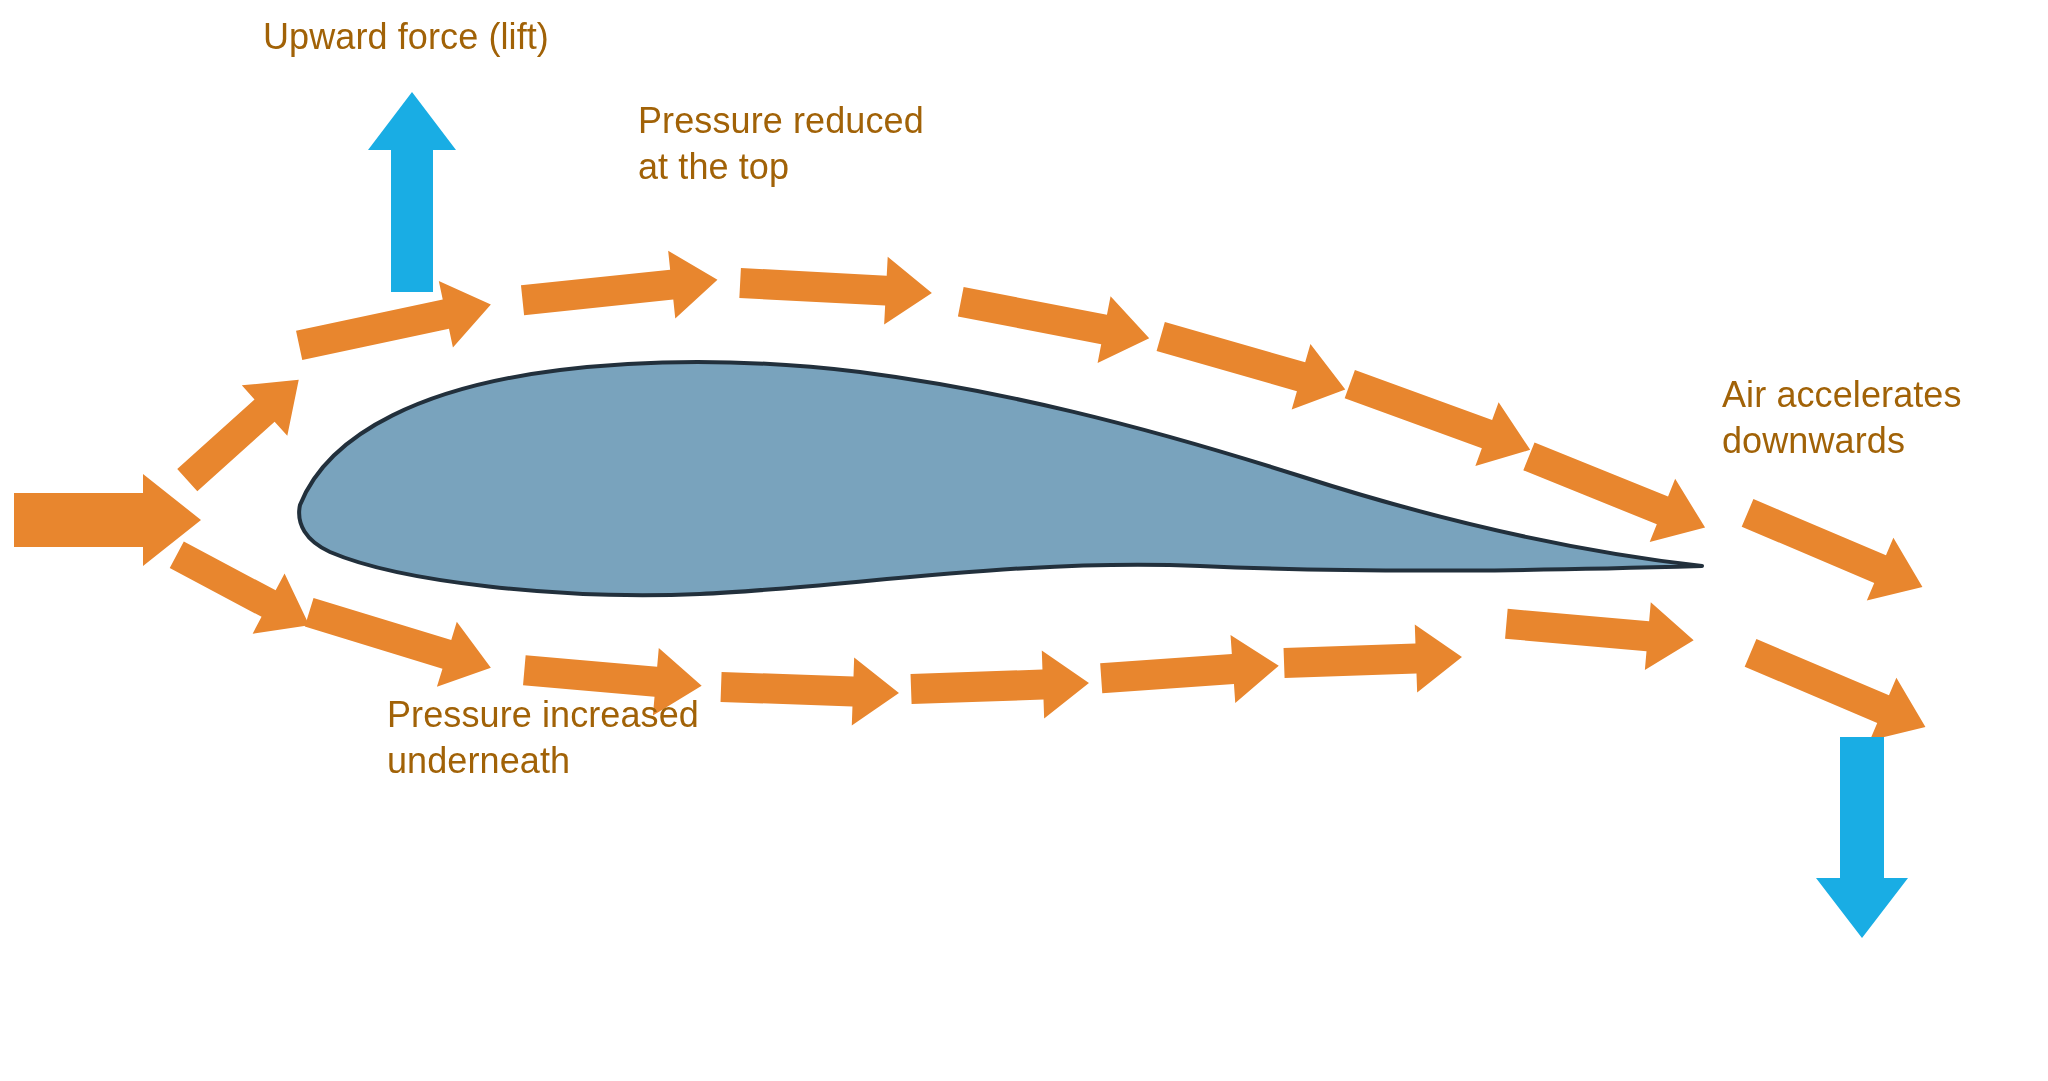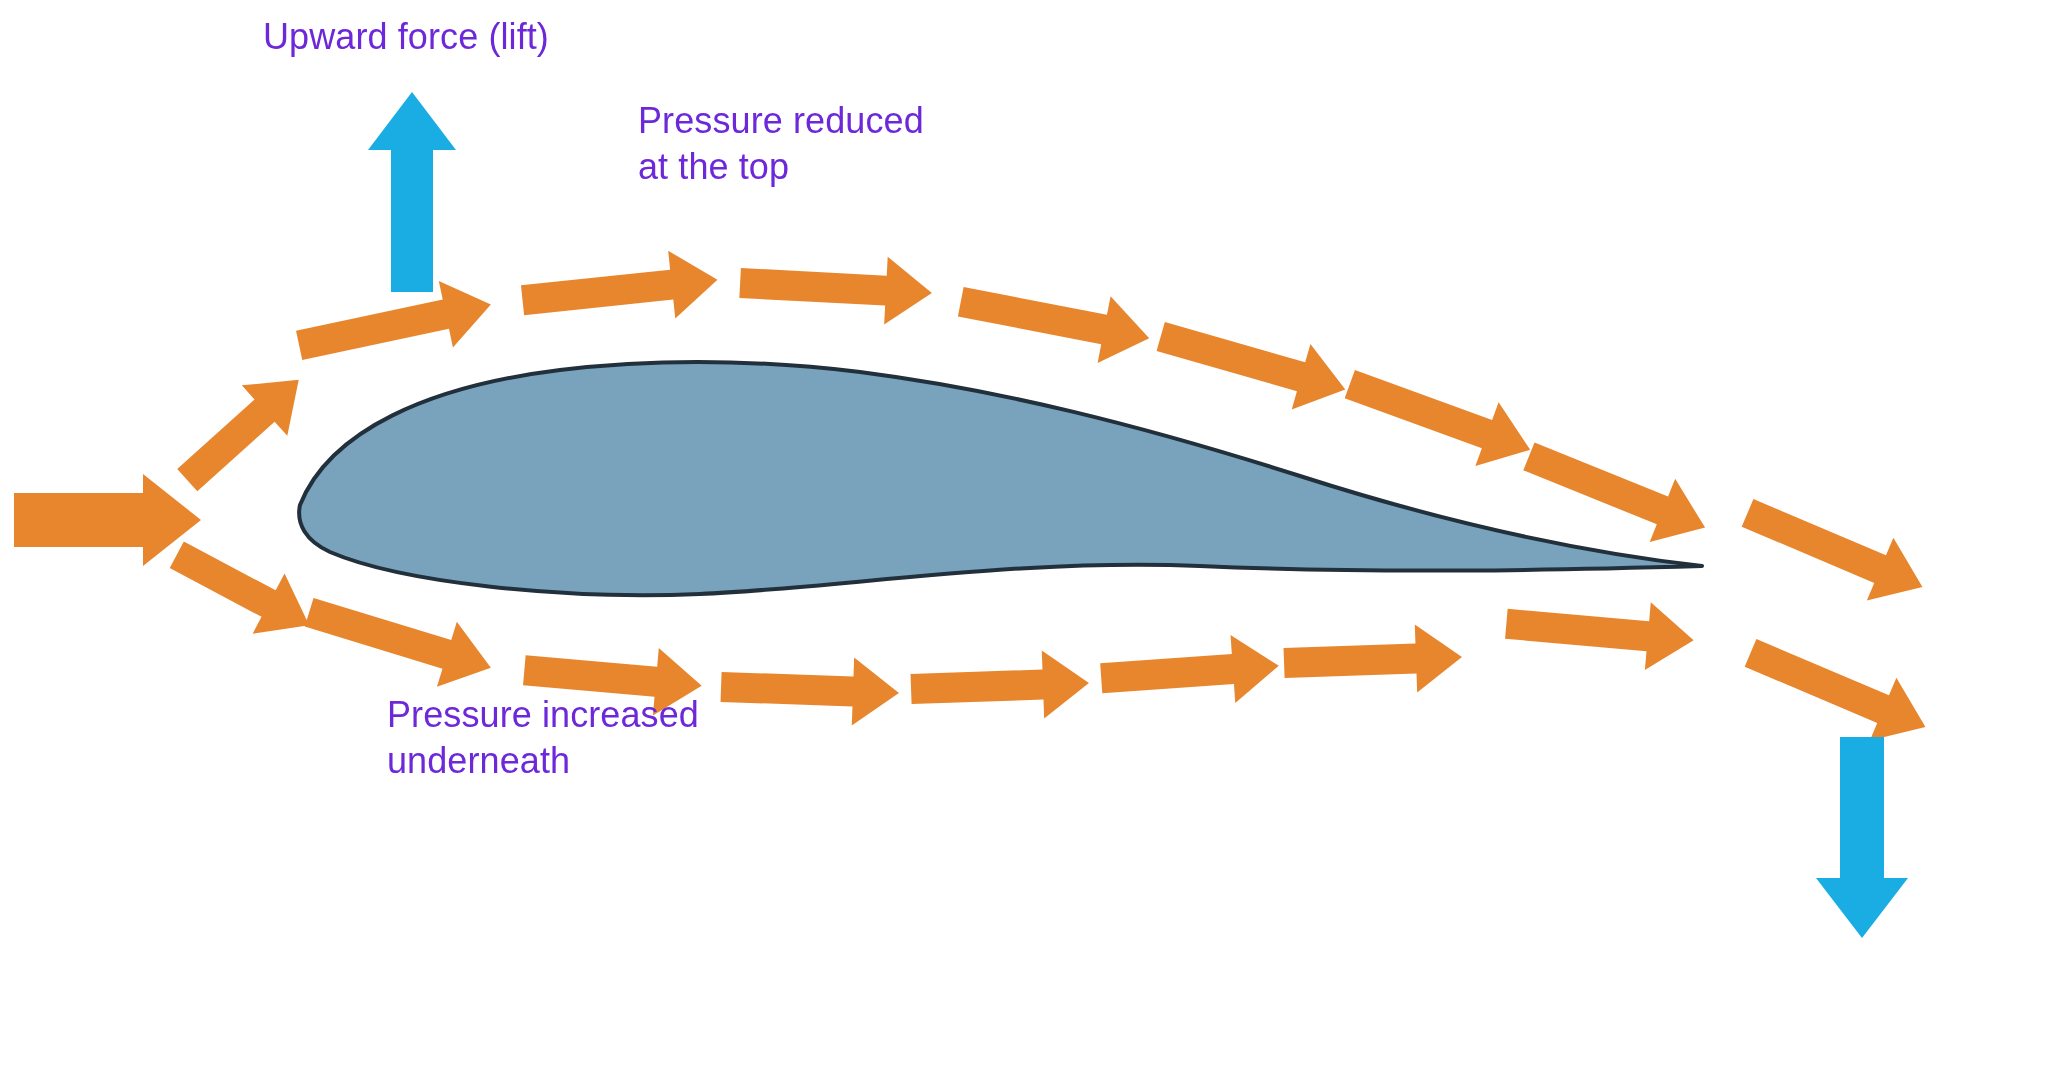--- a/index.html
+++ b/index.html
@@ -6,21 +6,21 @@
   html,body{margin:0;padding:0;background:#ffffff;}
   body{
     width:2048px;height:1081px;overflow:hidden;
     font-family:"Liberation Sans","DejaVu Sans",sans-serif;
     position:relative;
   }
   #stage{position:absolute;left:0;top:0;width:2048px;height:1081px;background:#fff;}
   #canvas{position:absolute;left:0;top:0;width:2048px;height:1081px;}
   .lbl{
     position:absolute;
-    color:#6d28d9;
+    color:#a16207;
     font-size:36px;
     line-height:46px;
     white-space:pre;
     font-weight:400;
     letter-spacing:0.1px;
   }
   #label-upward-force{left:263px;top:14px;}
   #label-pressure-reduced{left:638px;top:98px;}
   #label-pressure-increased{left:387px;top:692px;}
   #label-air-accelerates{left:1722px;top:372px;}
@@ -73,15 +73,17 @@
   </svg>
 
   <div class="lbl" id="label-upward-force">Upward force (lift)</div>
 
   <div class="lbl" id="label-pressure-increased">Pressure increased
 underneath</div>
 
   <div class="lbl" id="label-pressure-reduced">Pressure reduced
 at the top</div>
 
+  <div class="lbl" id="label-air-accelerates">Air accelerates
+downwards</div>
 
 
 </div>
 
 </body></html>

